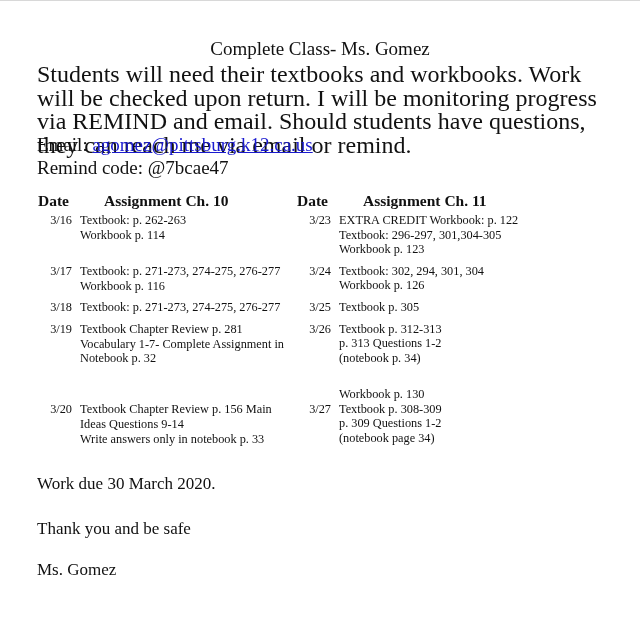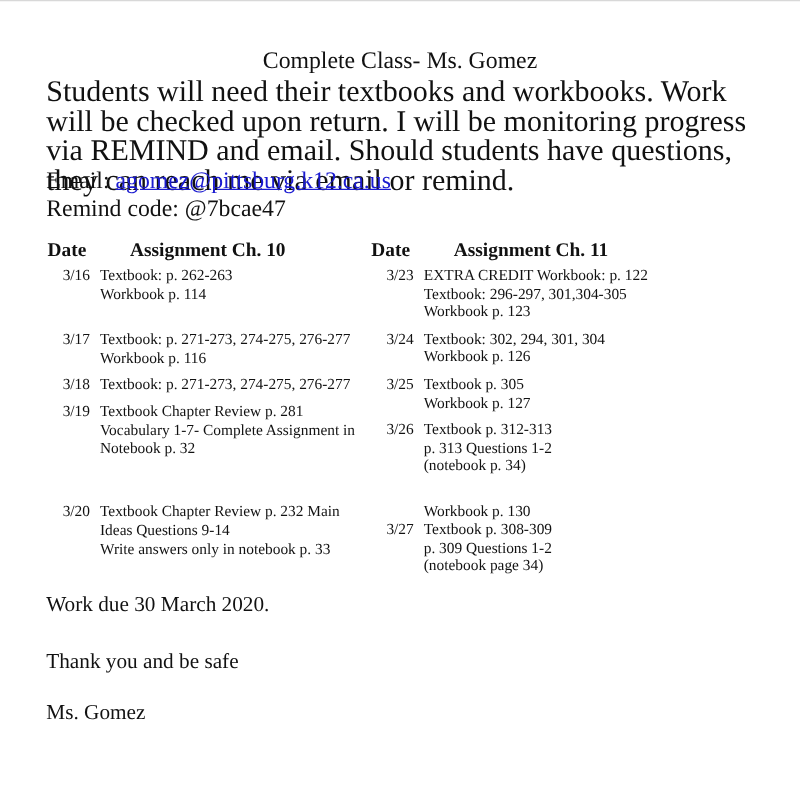--- a/index.html
+++ b/index.html
@@ -193,21 +193,21 @@
             <div class="row-line">Notebook p. 32</div>
           </div>
         </div>
 
         <div class="gap-lg"></div>
         <div class="spacer-line"></div>
 
         <div class="row">
           <div class="row-date">3/20</div>
           <div class="row-body">
-            <div class="row-line">Textbook Chapter Review p. 232 Main</div>
+            <div class="row-line">Textbook Chapter Review p. 156 Main</div>
             <div class="row-line">Ideas Questions 9-14</div>
             <div class="row-line">Write answers only in notebook p. 33</div>
           </div>
         </div>
 
       </div>
     </div>
 
     <div class="col col-right">
       <div class="col-head">
@@ -234,21 +234,20 @@
             <div class="row-line">Workbook p. 126</div>
           </div>
         </div>
 
         <div class="gap-sm"></div>
 
         <div class="row">
           <div class="row-date">3/25</div>
           <div class="row-body">
             <div class="row-line">Textbook p. 305</div>
-            <div class="row-line">Workbook p. 127</div>
           </div>
         </div>
 
         <div class="gap-sm"></div>
 
         <div class="row">
           <div class="row-date">3/26</div>
           <div class="row-body">
             <div class="row-line">Textbook p. 312-313</div>
             <div class="row-line">p. 313 Questions 1-2</div>

